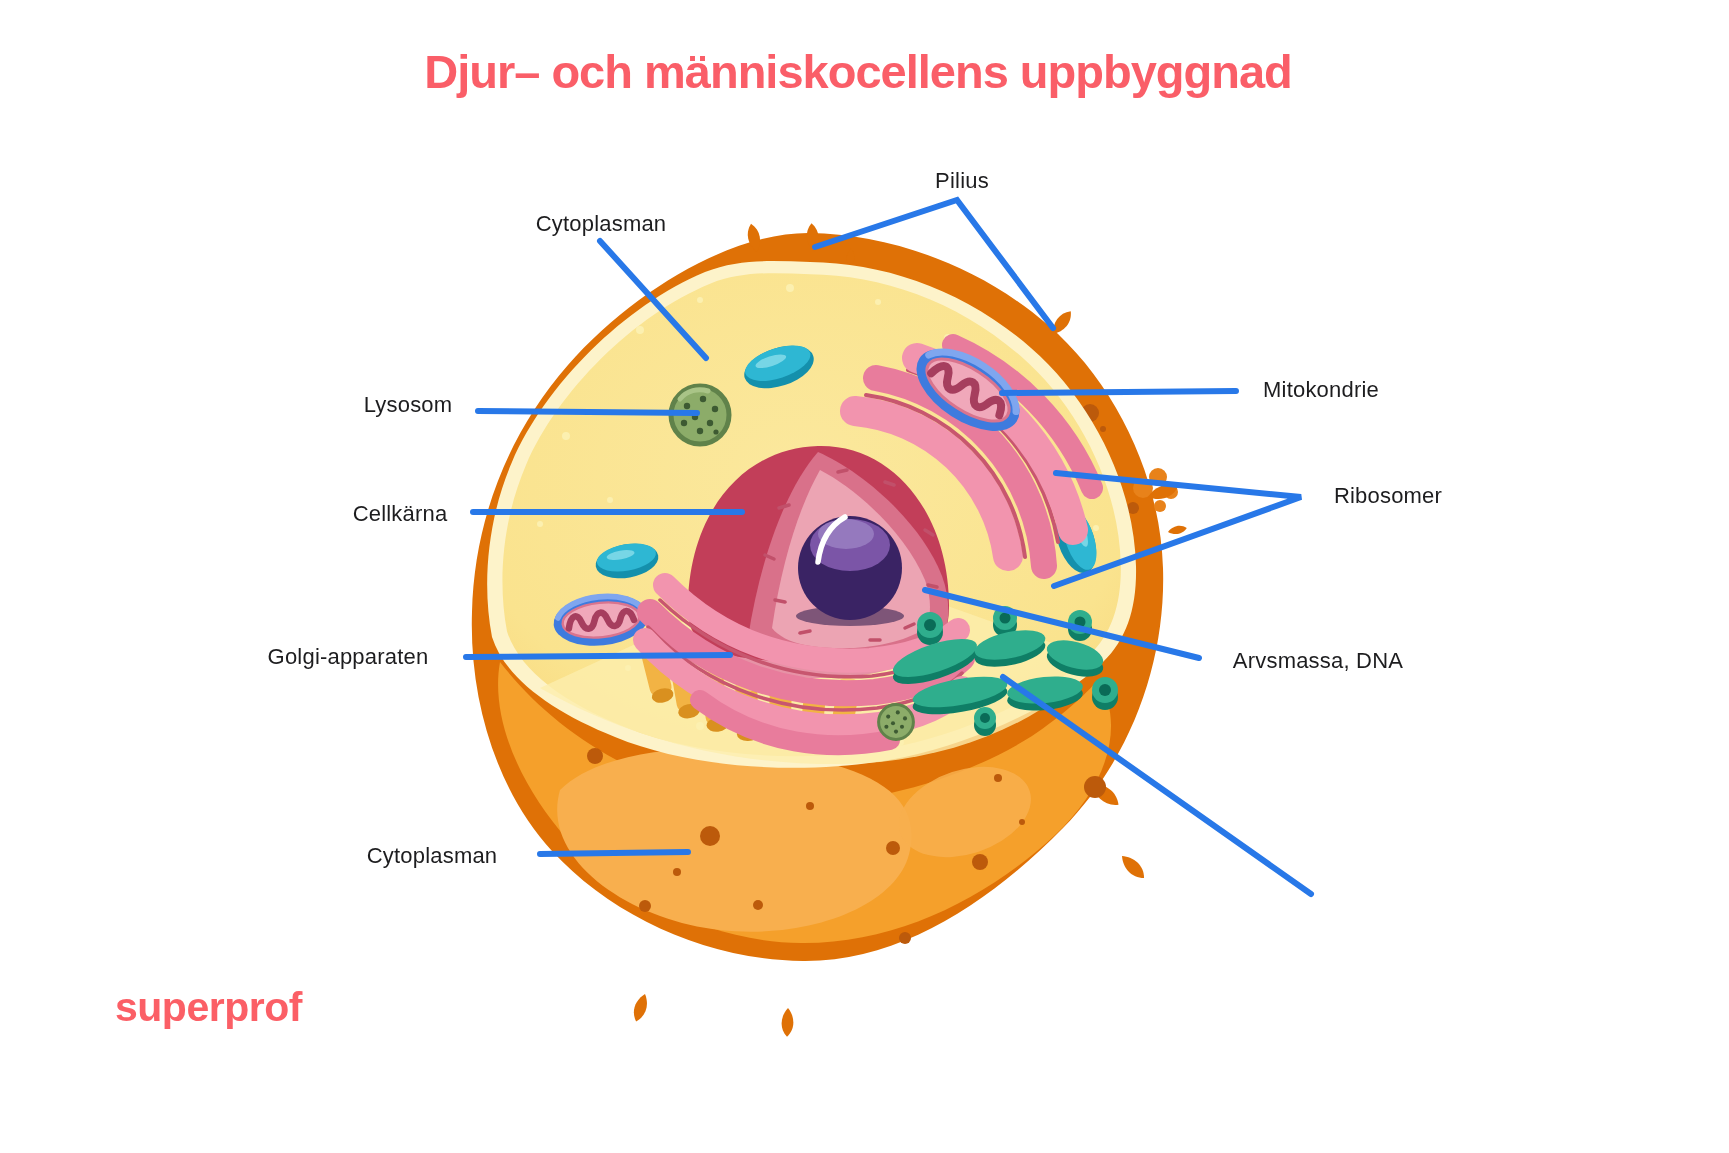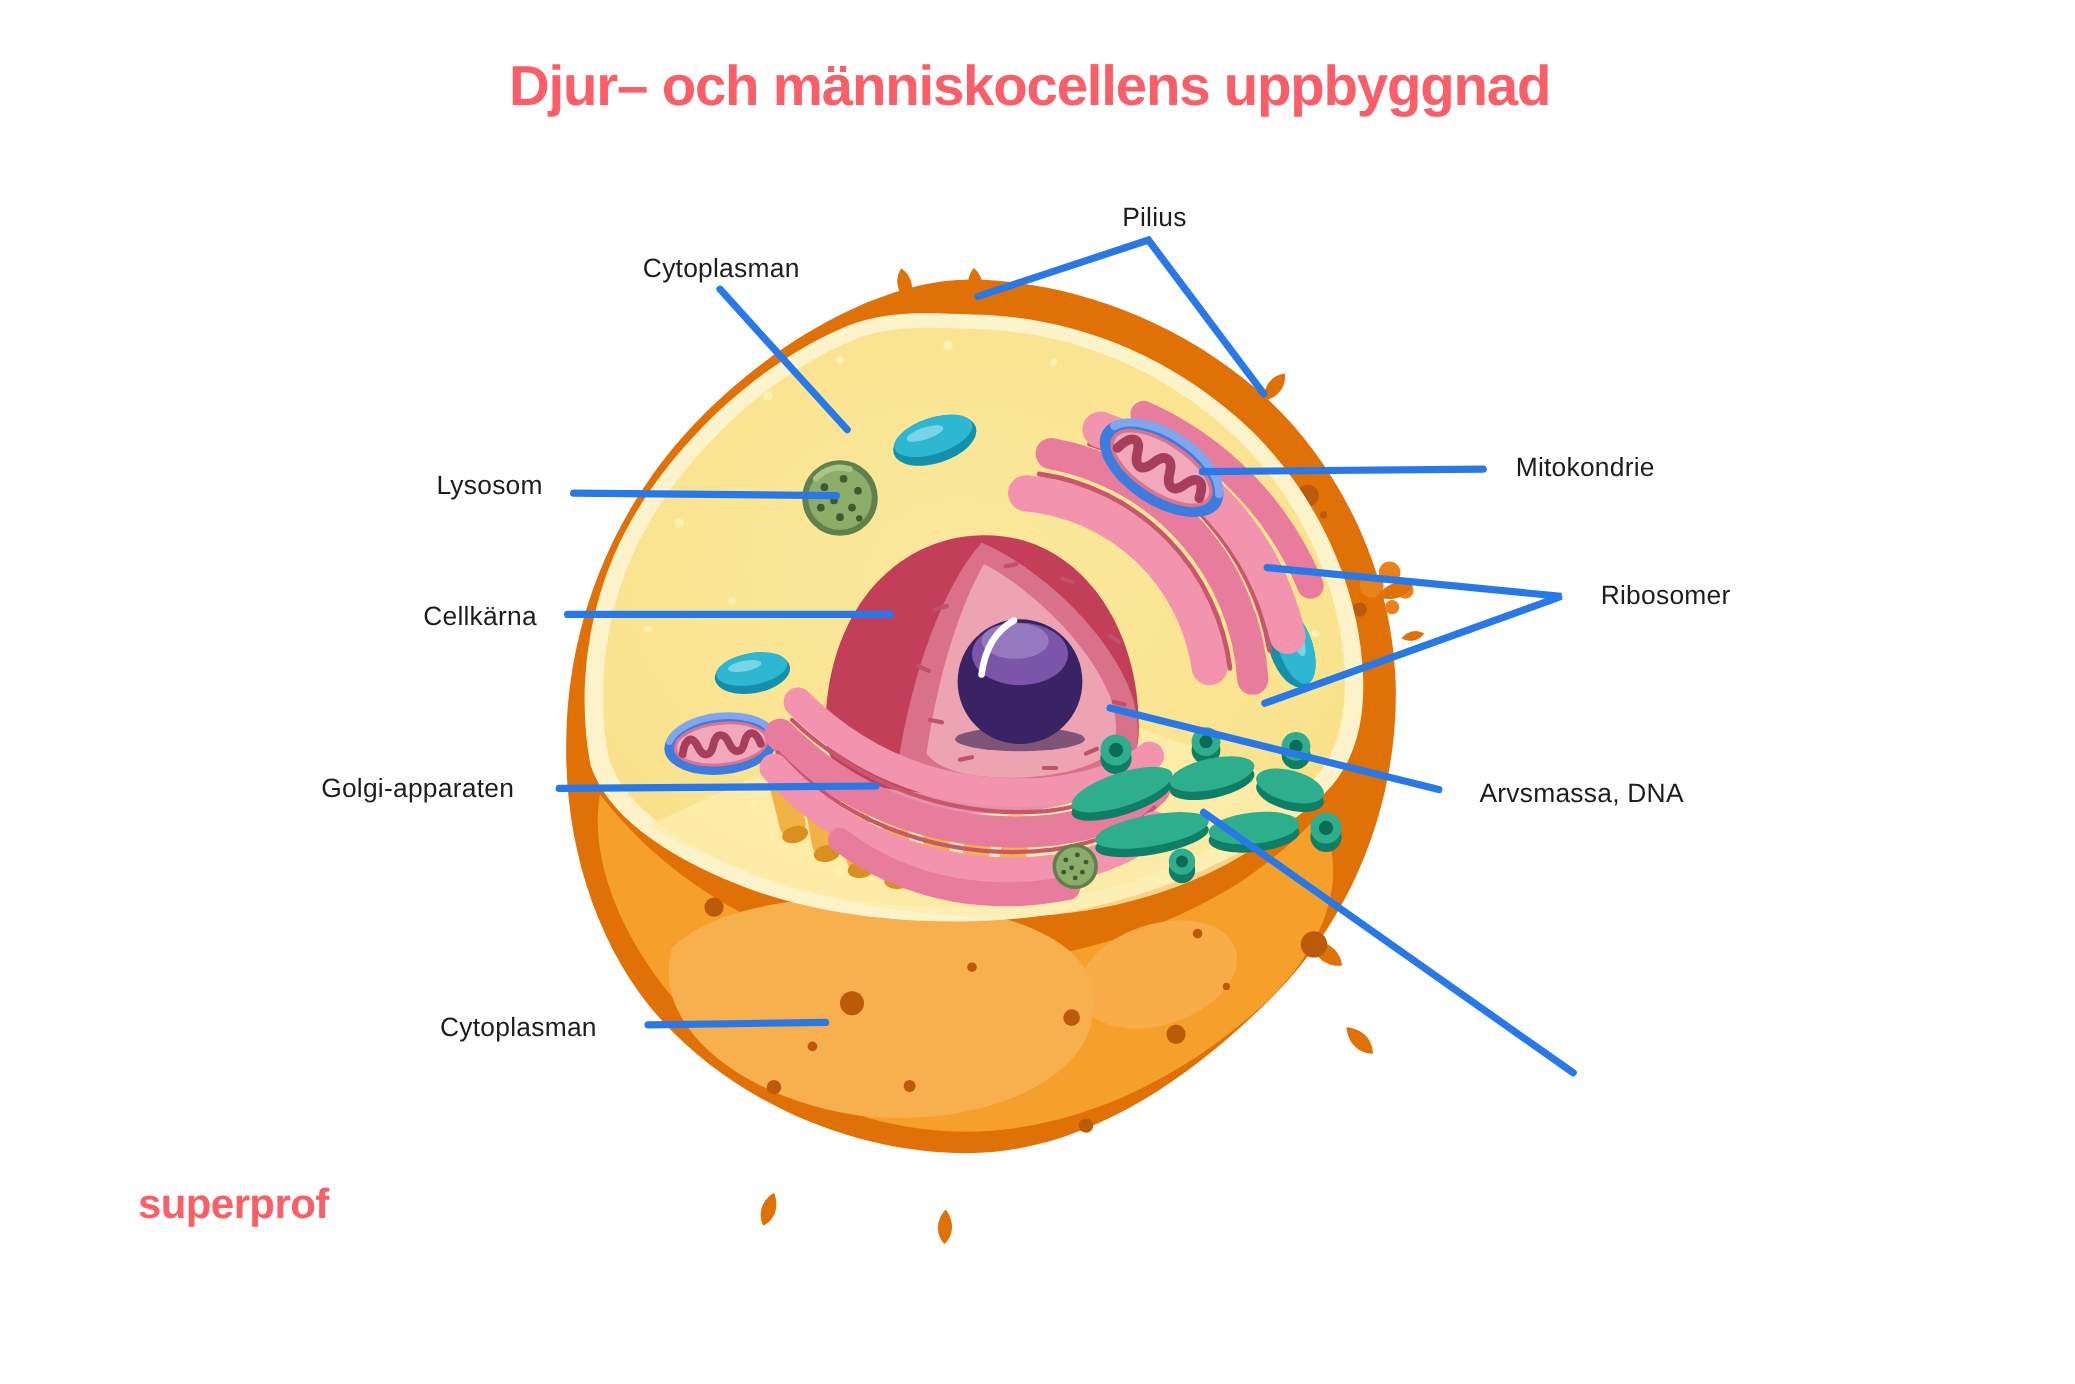--- a/index.html
+++ b/index.html
@@ -4,21 +4,21 @@
 <style>
   html,body{margin:0;padding:0;background:#fff;}
   #stage{position:relative;width:1729px;height:1153px;background:#ffffff;overflow:hidden;
          font-family:"Liberation Sans", sans-serif;}
   #art{position:absolute;left:0;top:0;}
   .label{position:absolute;transform:translate(-50%,-50%);color:#1d1d1f;
          font-size:22px;font-weight:500;letter-spacing:0.2px;white-space:pre-line;
          text-align:center;font-family:"Liberation Sans", sans-serif;}
   .title{position:absolute;transform:translate(-50%,-50%);font-size:47px;font-weight:800;
          letter-spacing:-1px;white-space:nowrap;font-family:"Liberation Sans", sans-serif;}
-  .logo{position:absolute;font-size:35px;font-weight:800;letter-spacing:-0.5px;
+  .logo{position:absolute;font-size:41px;font-weight:800;letter-spacing:-0.5px;
         font-family:"Liberation Sans", sans-serif;}
 </style>
 </head>
 <body>
 
 <div id="stage">
 
 <svg id="art" width="1729" height="1153" viewBox="0 0 1729 1153">
   <defs>
     <radialGradient id="cytoGrad" cx="0.48" cy="0.42" r="0.72">

